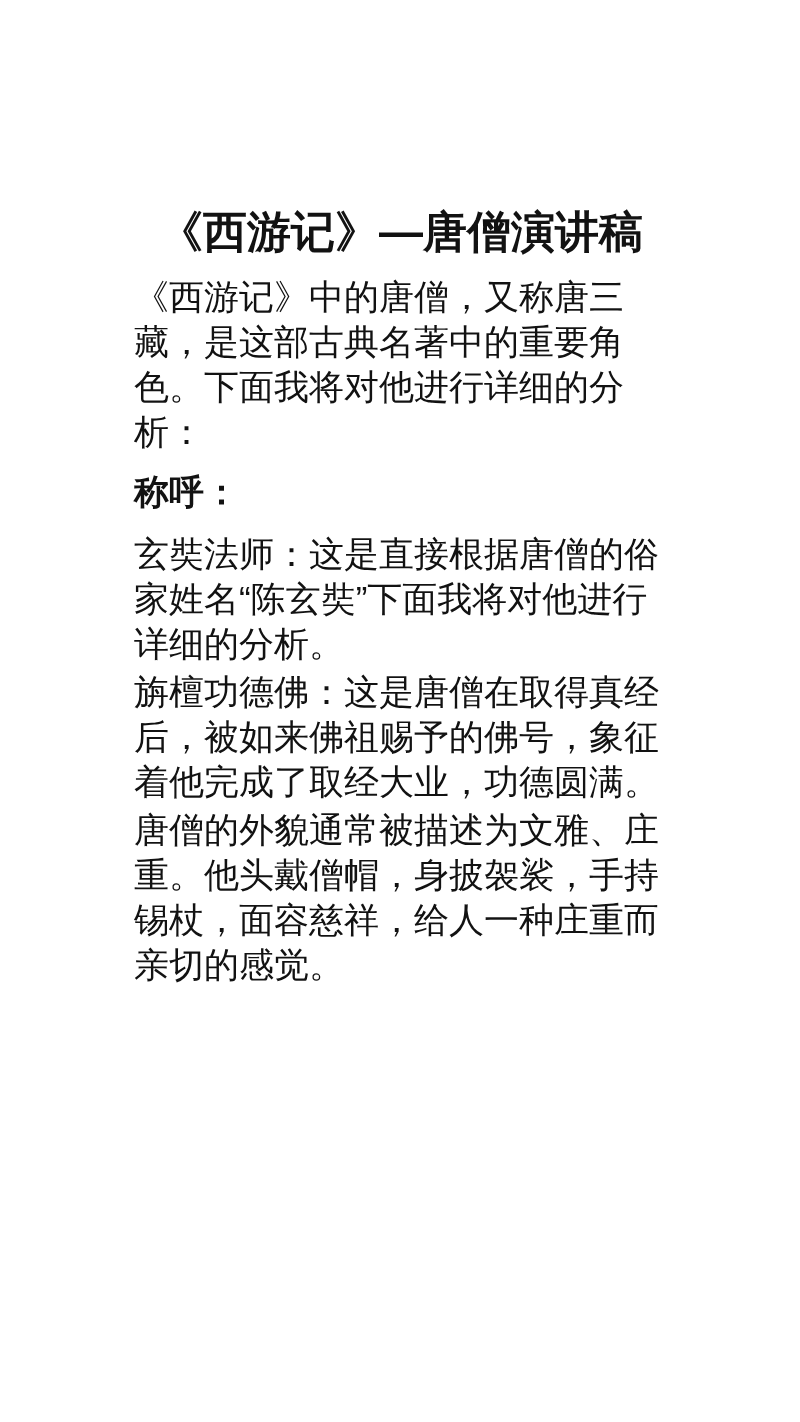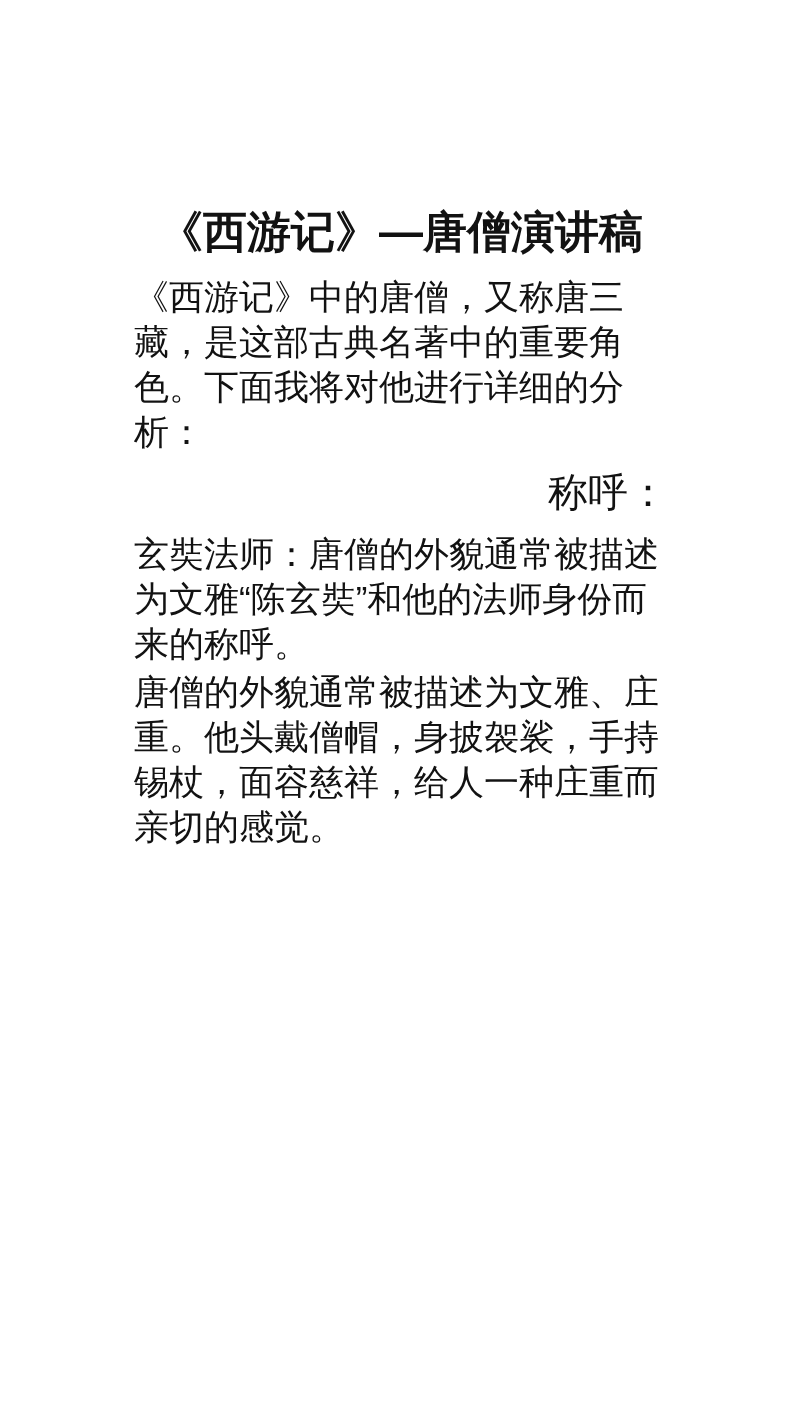--- a/index.html
+++ b/index.html
@@ -32,39 +32,39 @@
   .para {
     font-size: 35px;
     font-weight: 400;
     line-height: 45px;
     text-align: left;
     margin: 3px 0;
     word-break: normal;
     overflow-wrap: break-word;
   }
   .section-heading {
-    font-size: 40px;
-    font-weight: 400;
+    font-size: 35px;
+    font-weight: 700;
     line-height: 48px;
     margin: 14px 0 15px 0;
-    text-align: right;
   }
 </style>
 </head>
 <body>
 
 <div class="page">
 
   <h1 class="doc-title">《西游记》—唐僧演讲稿</h1>
 
   <p class="para">《西游记》中的唐僧，又称唐三藏，是这部古典名著中的重要角色。下面我将对他进行详细的分析：</p>
 
   <h2 class="section-heading">称呼：</h2>
 
 
 
-  <p class="para">玄奘法师：唐僧的外貌通常被描述为文雅“陈玄奘”和他的法师身份而来的称呼。</p>
+  <p class="para">玄奘法师：这是直接根据唐僧的俗家姓名“陈玄奘”下面我将对他进行详细的分析。</p>
 
+  <p class="para">旃檀功德佛：这是唐僧在取得真经后，被如来佛祖赐予的佛号，象征着他完成了取经大业，功德圆满。</p>
 
 
   <p class="para">唐僧的外貌通常被描述为文雅、庄重。他头戴僧帽，身披袈裟，手持锡杖，面容慈祥，给人一种庄重而亲切的感觉。</p>
 
 </div>
 
 </body></html>

